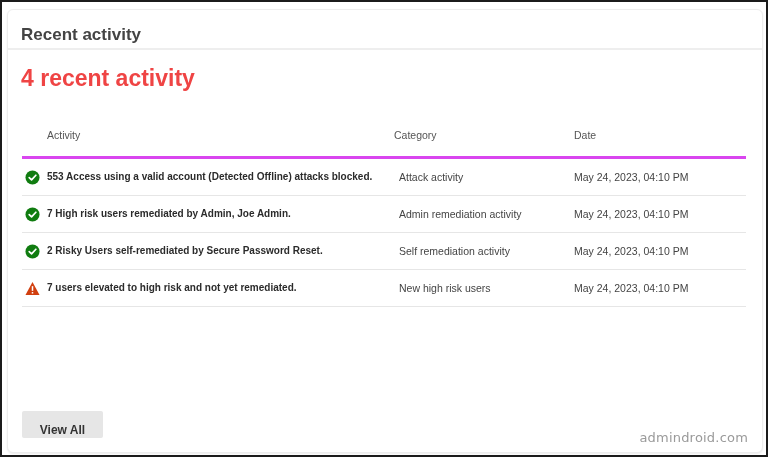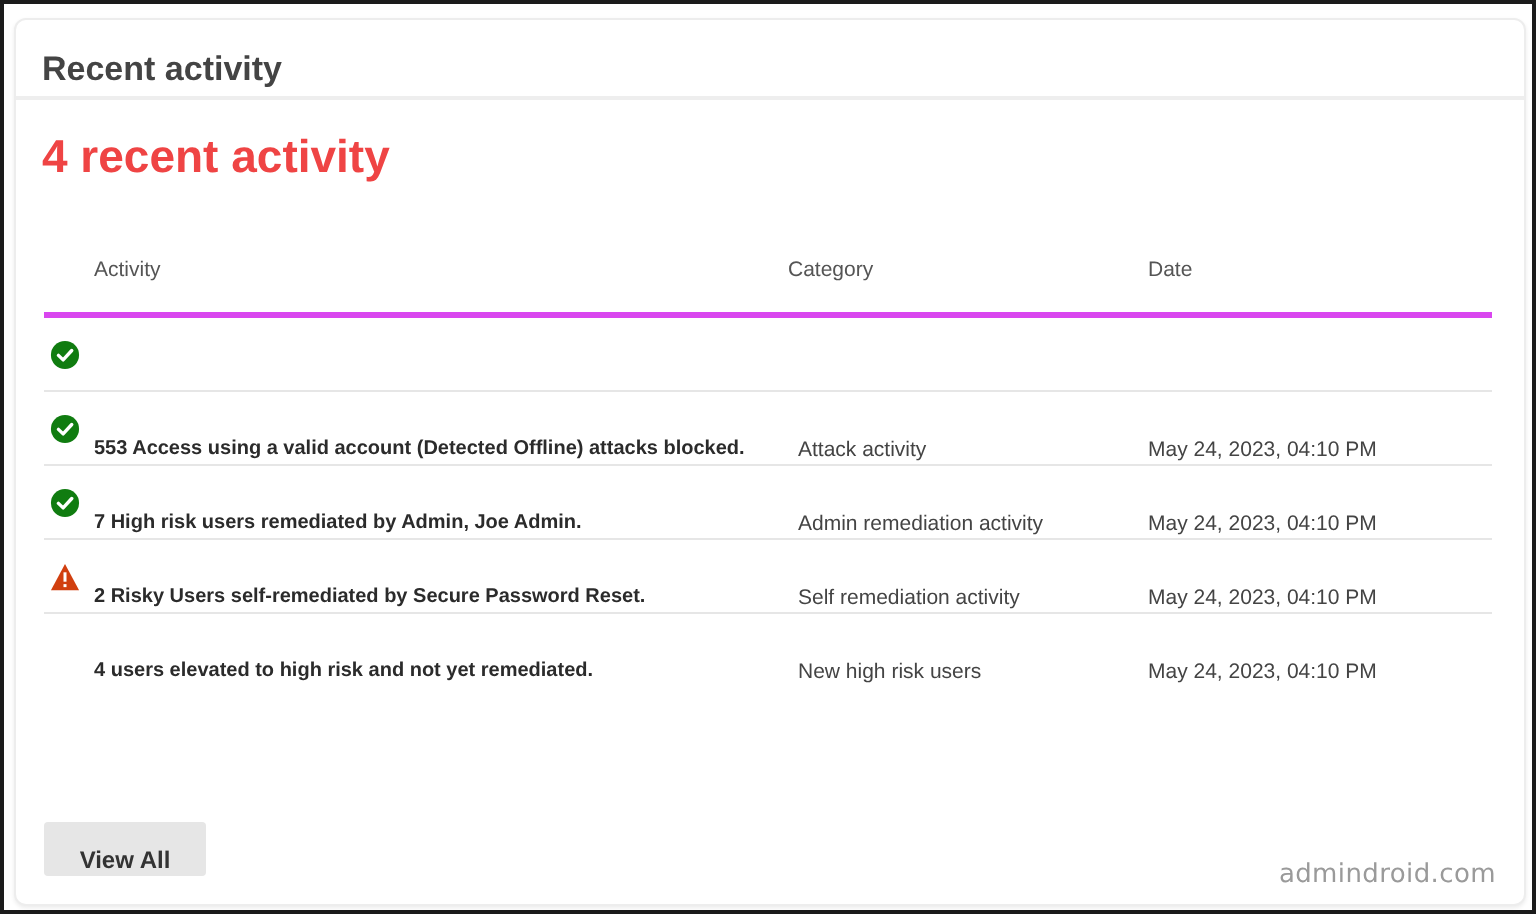--- a/index.html
+++ b/index.html
@@ -47,21 +47,21 @@
       text-align: center;
     }
     .th {
       position: absolute; top: 11px;
       font-size: 10.5px; color: #555555;
     }
     .row {
       position: relative; height: 36px;
       border-bottom: 1px solid #e6e6e6;
     }
-    .cell { position: absolute; top: 12px; font-size: 10.5px; white-space: nowrap; margin-top: 48px; }
+    .cell { position: absolute; top: 12px; font-size: 10.5px; white-space: nowrap; }
     .c-act { left: 25px; color: #2b2b2b; font-weight: bold; font-size: 10px; }
     .c-cat { left: 377px; color: #444444; }
     .c-date { left: 552px; color: #444444; text-align: center; }
     .status-icon {
       position: absolute; left: 3px; top: 11px; width: 15px; height: 15px;
     }
     .btn {
       position: absolute; left: 14px; top: 401px;
       width: 81px; height: 27px;
       background: #e6e6e6; border: none; border-radius: 2px;
@@ -122,21 +122,21 @@
         <span class="cell c-cat">Self remediation activity</span>
         <span class="cell c-date">May 24, 2023, 04:10 PM</span>
       </div>
 
       <div class="row">
         <svg class="status-icon" viewBox="0 0 16 16">
           <path d="M8 1 L15.5 15 L0.5 15 Z" fill="#d13f0f"></path>
           <rect x="7.2" y="5.5" width="1.6" height="5" fill="#ffffff"></rect>
           <rect x="7.2" y="11.8" width="1.6" height="1.6" fill="#ffffff"></rect>
         </svg>
-        <span class="cell c-act">4 users elevated to high risk and not yet remediated.</span>
+        <span class="cell c-act">7 users elevated to high risk and not yet remediated.</span>
         <span class="cell c-cat">New high risk users</span>
         <span class="cell c-date">May 24, 2023, 04:10 PM</span>
       </div>
     </div>
 
     <button class="btn">View All</button>
 
     <div class="watermark">admindroid.com</div>
   </div>
 </div>

